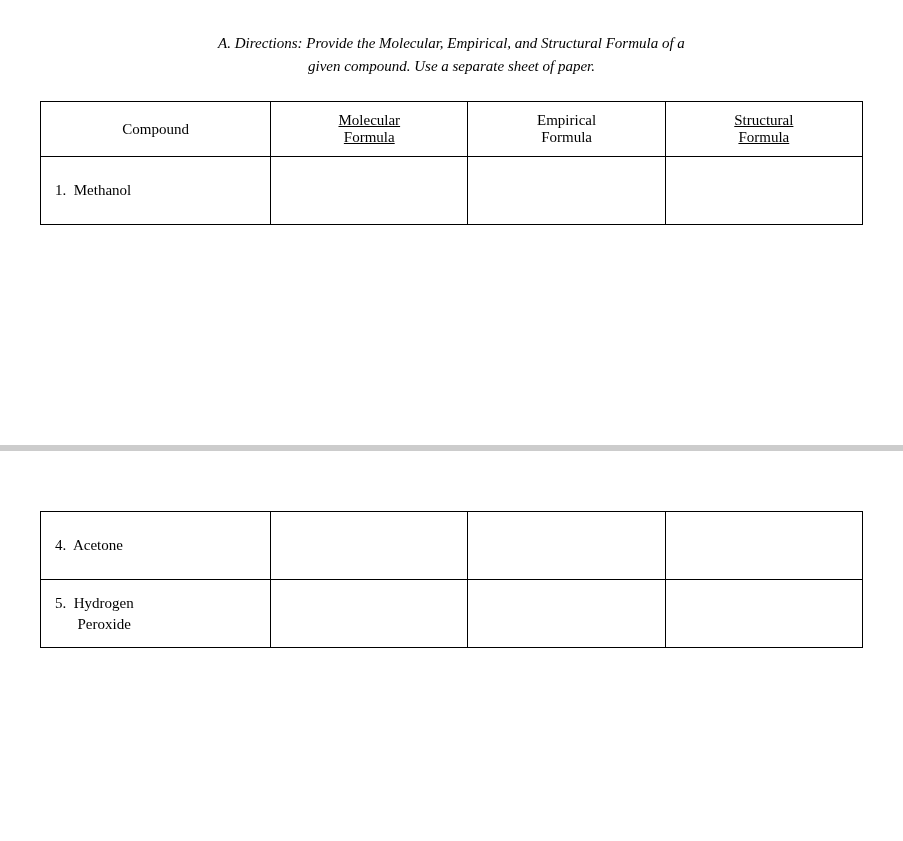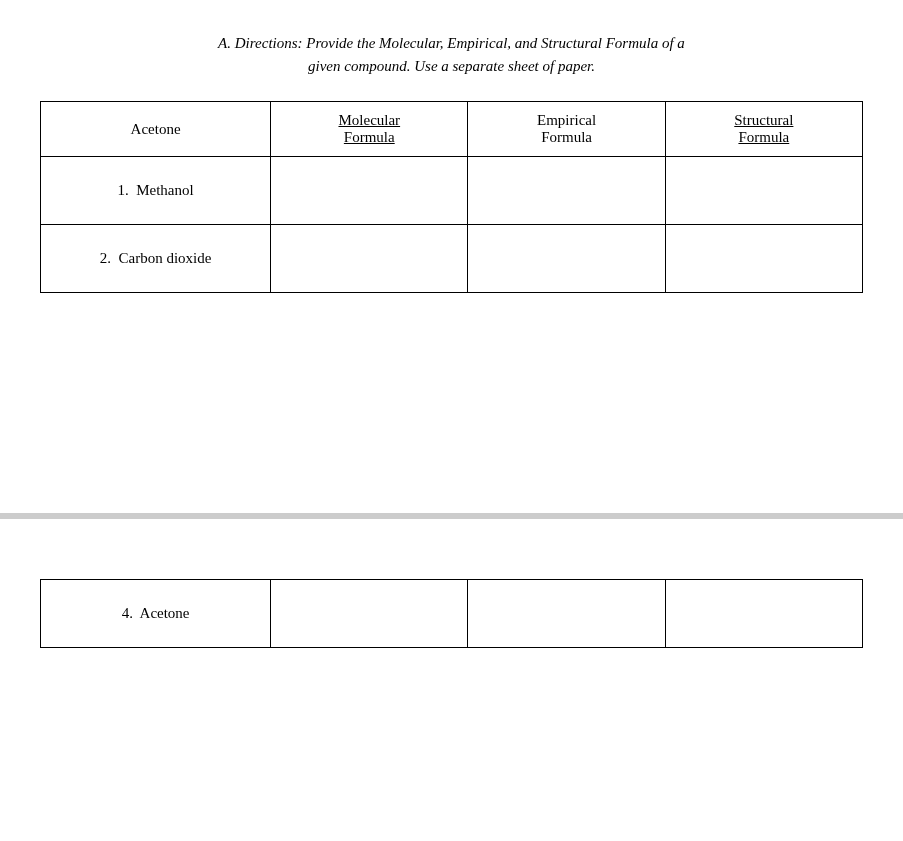--- a/index.html
+++ b/index.html
@@ -42,21 +42,21 @@
     table th, table td {
       border: 1px solid #000;
       padding: 12px 14px;
       vertical-align: middle;
       font-weight: normal;
       font-style: normal;
     }
 
     .col-compound {
       width: 28%;
-      text-align: center;
+      text-align: left;
     }
 
     .col-compound-header {
       text-align: center;
     }
 
     .col-molecular {
       width: 24%;
       text-align: center;
       text-decoration: underline;
@@ -106,45 +106,37 @@
   <div class="directions">
     <span style="font-style:italic;font-weight:normal;">A.</span>
     <span> Directions: Provide the Molecular, Empirical, and Structural Formula of a<br>given compound. Use a separate sheet of paper.</span>
   </div>
 
   <div class="table-container">
     <table>
       <thead>
         <tr class="header-row">
           <th class="col-compound-header">
-            <span>Acetone</span>
+            <span>Compound</span>
           </th>
           <th class="col-molecular">
             <span>Molecular<br>Formula</span>
           </th>
           <th class="col-empirical">
             <span>Empirical<br>Formula</span>
           </th>
           <th class="col-structural">
             <span>Structural<br>Formula</span>
           </th>
         </tr>
       </thead>
       <tbody>
         <tr class="data-row">
           <td class="col-compound">
             <span>1.&nbsp; Methanol</span>
-          </td>
-          <td class="col-molecular"></td>
-          <td class="col-empirical"></td>
-          <td class="col-structural"></td>
-        </tr>
-        <tr class="data-row">
-          <td class="col-compound">
-            <span>2.&nbsp; Carbon dioxide</span>
           </td>
           <td class="col-molecular"></td>
           <td class="col-empirical"></td>
           <td class="col-structural"></td>
         </tr>
       </tbody>
     </table>
   </div>
 
 </div>
@@ -156,16 +148,24 @@
     <table>
       <tbody>
         <tr class="data-row">
           <td class="col-compound">
             <span>4.&nbsp; Acetone</span>
           </td>
           <td class="col-molecular"></td>
           <td class="col-empirical"></td>
           <td class="col-structural"></td>
         </tr>
+        <tr class="data-row">
+          <td class="col-compound">
+            <span class="two-line">5.&nbsp; Hydrogen<br>&nbsp;&nbsp;&nbsp;&nbsp;&nbsp; Peroxide</span>
+          </td>
+          <td class="col-molecular"></td>
+          <td class="col-empirical"></td>
+          <td class="col-structural"></td>
+        </tr>
       </tbody>
     </table>
   </div>
 </div>
 
 </body></html>

